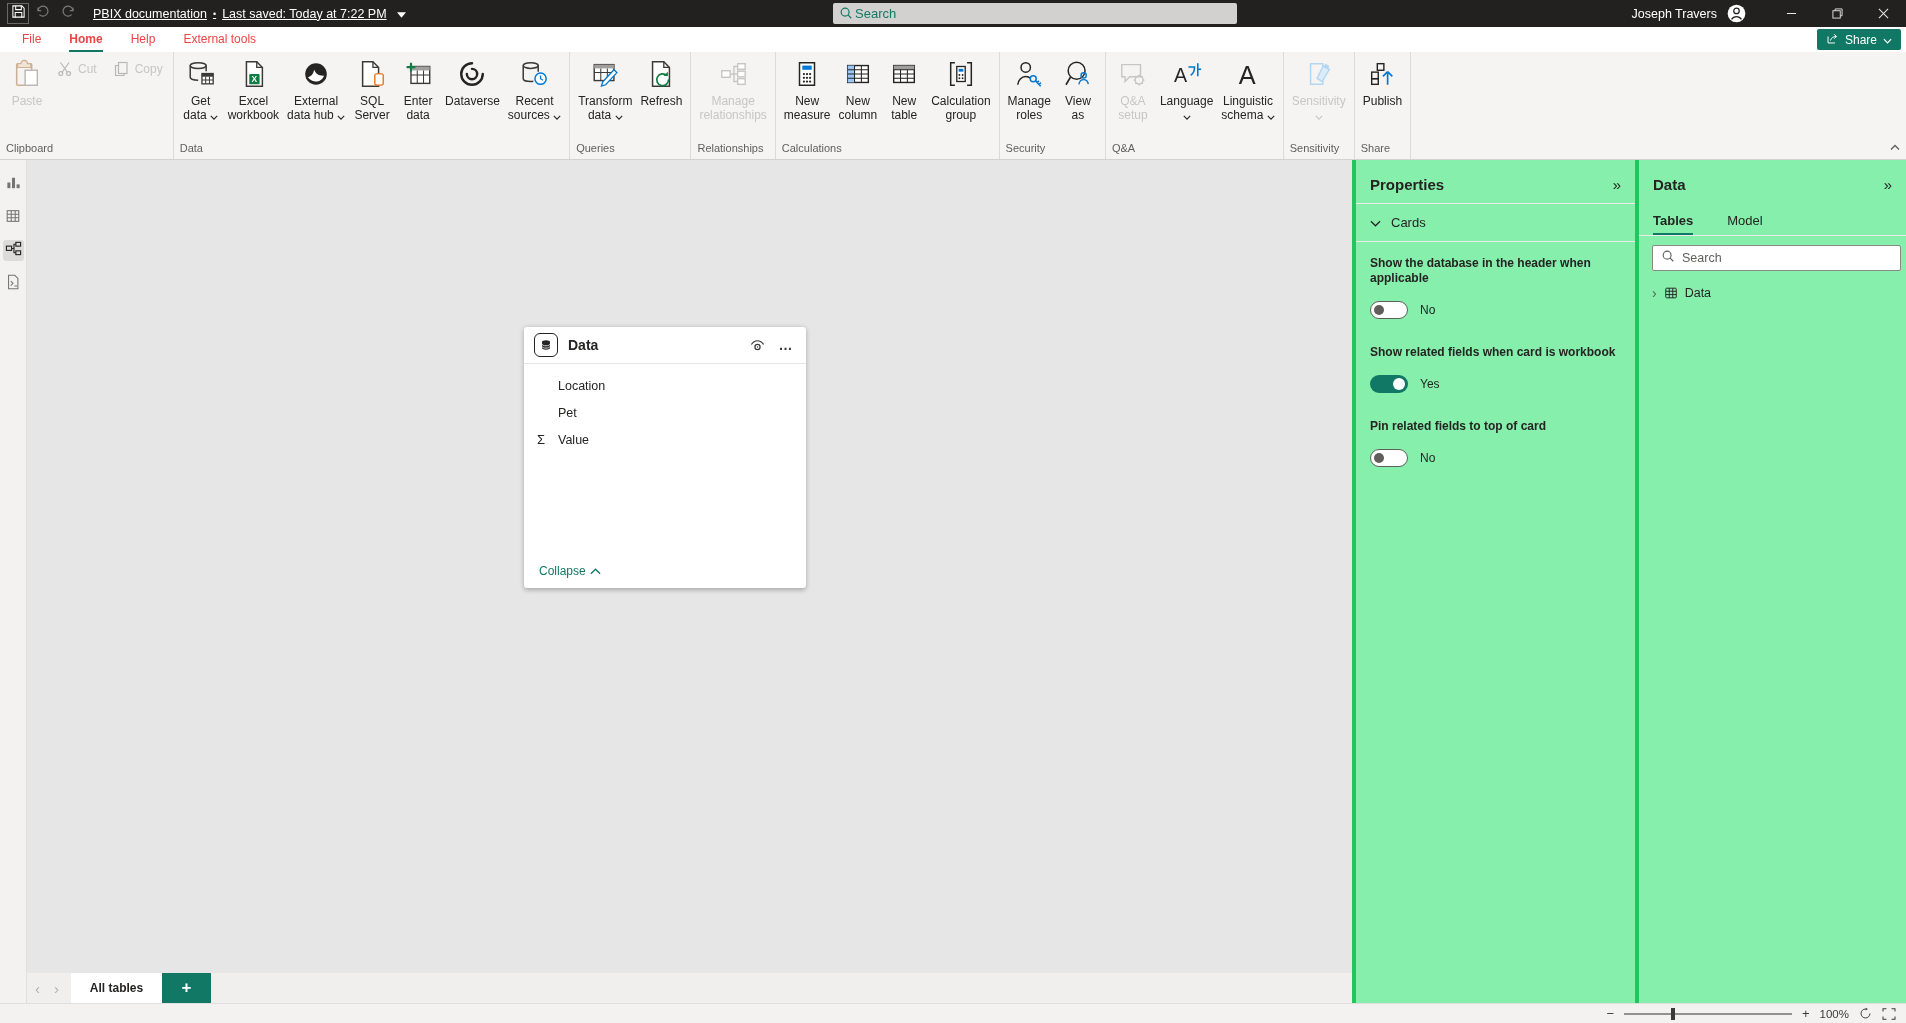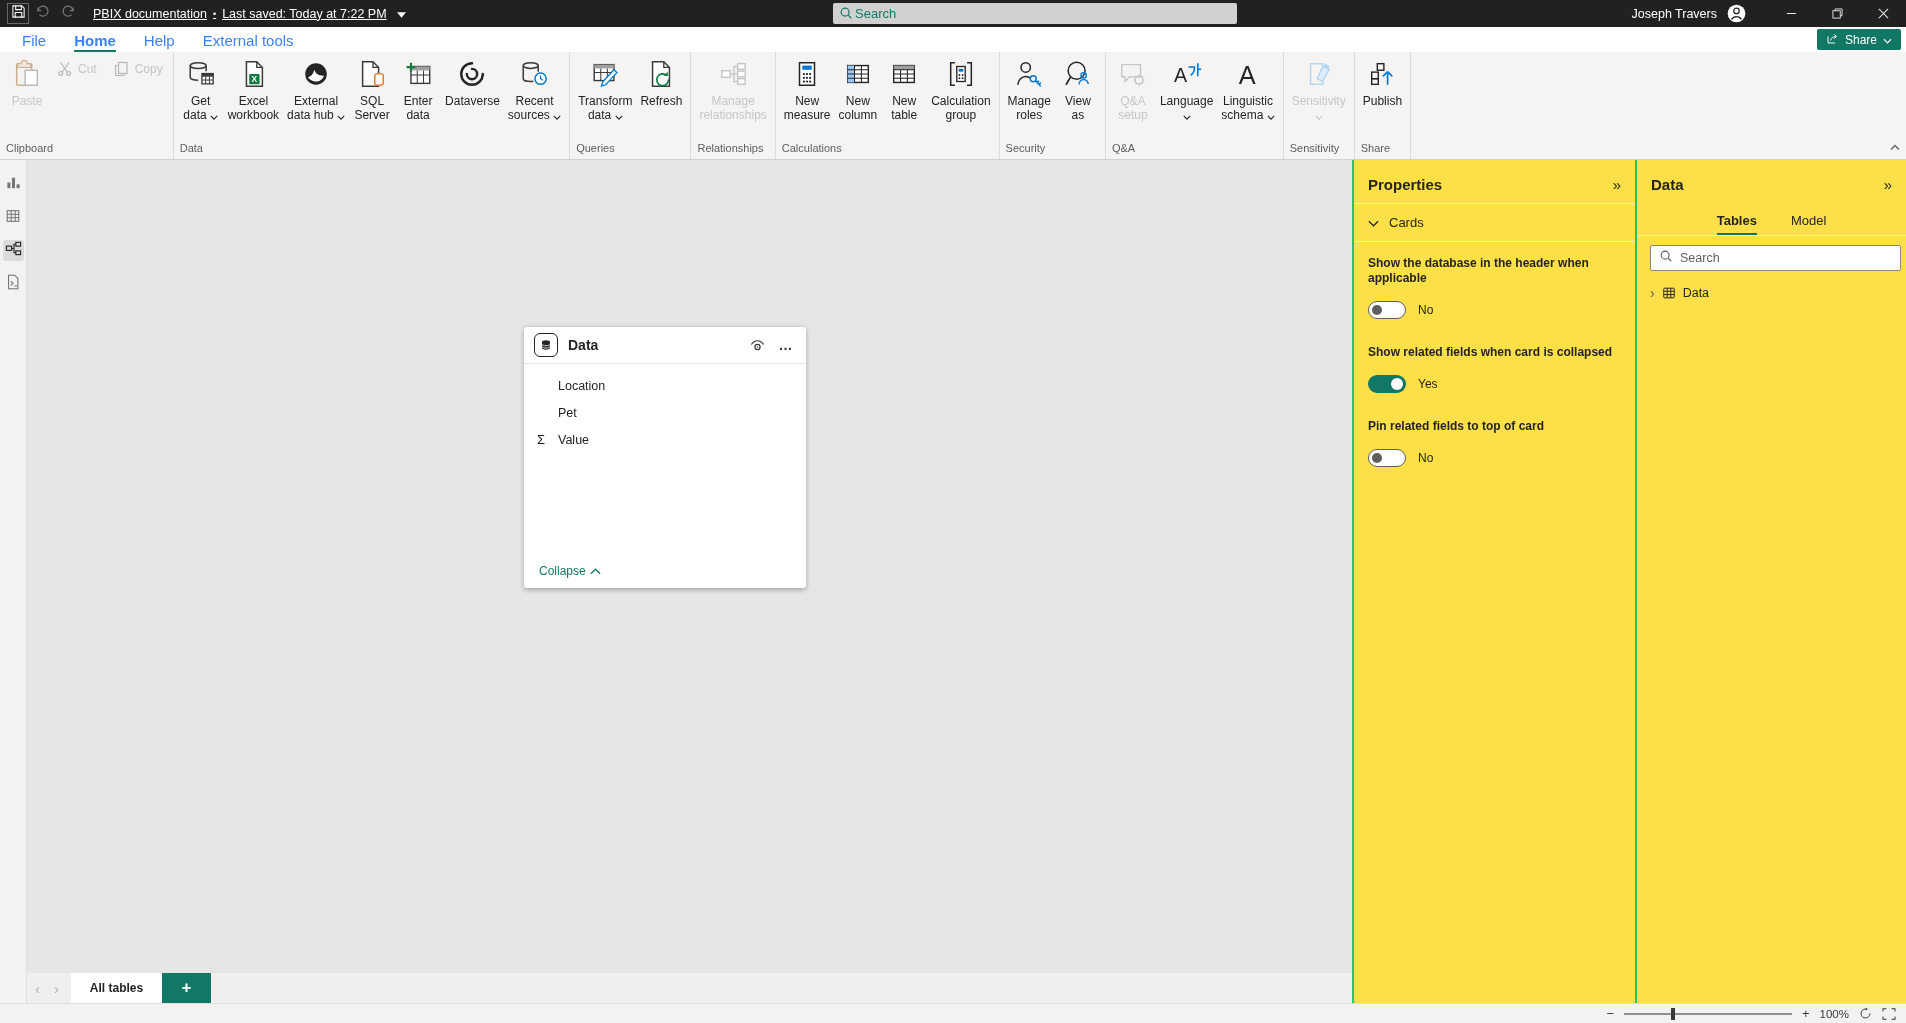--- a/index.html
+++ b/index.html
@@ -15,21 +15,21 @@
   .tb-search { position:absolute; left:833px; top:3px; width:404px; height:21px; background:#d2d1d0; border:none; border-radius:2px; display:flex; align-items:center; gap:8px; padding-left:22px; }
   .tb-search input { border:none; background:transparent; outline:none; font-size:13px; color:#117865; width:300px; font-family:"Liberation Sans", sans-serif; }
   .tb-search input::placeholder { color:#117865; opacity:1; }
   .tb-right { position:absolute; right:0; top:0; height:27px; display:flex; align-items:center; }
   .tb-user { font-size:12.5px; margin-right:10px; }
   .tb-avatar { width:19px; height:19px; margin-right:22px; }
   .winbtn { width:46px; height:27px; display:flex; align-items:center; justify-content:center; color:#e8e6e4; font-size:14px; }
 
   
   .menubar { height:25px; background:#ffffff; display:flex; align-items:flex-start; position:relative; }
-  .menu-item { font-size:15px; color:#3b82f6; padding:5px 14px 4px; position:relative; height:25px; }
+  .menu-item { font-size:12px; color:#ef4444; padding:5px 14px 4px; position:relative; height:25px; }
   .menu-item.first { margin-left:8px; }
   .menu-item.active { font-weight:700; }
   .menu-item.active::after { content:""; position:absolute; left:14px; right:14px; bottom:0; height:2.5px; background:#117865; }
   .share-btn { position:absolute; right:5px; top:2px; height:21px; background:#117865; color:#fff; font-size:12px; display:flex; align-items:center; gap:6px; padding:0 9px; border-radius:2px; }
 
   
   .ribbon { height:108px; background:#f5f4f3; border-bottom:1px solid #d4d2d0; display:flex; position:relative; }
   .rgroups { display:flex; height:100%; }
   .rgroup { display:flex; flex-direction:column; border-right:1px solid #dddbd9; padding:2px 4px 0; }
   .rgroup:first-child { border-left:none; }
@@ -68,40 +68,40 @@
   .cfield .sigma { position:absolute; left:13px; font-size:13px; color:#252423; }
   .card-collapse { position:absolute; left:15px; bottom:10px; font-size:12px; color:#117865; display:flex; align-items:center; gap:4px; }
 
   
   .canvas-tabs { position:absolute; left:0; right:0; bottom:0; height:30px; background:#f0efee; display:flex; align-items:stretch; }
   .ct-arrows { display:flex; align-items:center; gap:14px; padding:0 12px 0 8px; color:#b3b1af; font-size:15px; }
   .ct-tab { width:91px; background:#fff; display:flex; align-items:center; justify-content:center; font-size:12px; font-weight:700; color:#252423; }
   .ct-add { width:49px; background:#117865; color:#fff; display:flex; align-items:center; justify-content:center; font-size:17px; font-weight:700; }
 
   
-  .panel { background:#fde047; border-left:2px solid #22c55e; position:relative; }
+  .panel { background:#86efac; border-left:4px solid #22c55e; position:relative; }
   .props { width:283px; }
   .datapanel { width:271px; }
   .panel-head { display:flex; align-items:center; justify-content:space-between; padding:16px 14px 10px; }
   .panel-title { font-size:15px; font-weight:700; color:#252423; }
   .dblchev { font-size:15px; color:#252423; }
   .hr { height:1px; background:#edebe9; }
   .section-row { display:flex; align-items:center; gap:10px; padding:11px 14px; font-size:13px; color:#252423; }
   .settings { padding:14px 14px 0; }
   .setting { margin-bottom:26px; }
   .set-label { font-size:12px; font-weight:700; color:#252423; line-height:15px; margin-bottom:15px; max-width:250px; }
   .set-ctrl { display:flex; align-items:center; gap:12px; }
   .toggle { width:38px; height:18px; border-radius:10px; position:relative; display:inline-block; }
   .toggle.off { border:1px solid #605e5c; background:#fff; }
   .toggle.off .knob { position:absolute; left:3px; top:3px; width:10px; height:10px; border-radius:50%; background:#605e5c; }
   .toggle.on { background:#117865; }
   .toggle.on .knob { position:absolute; right:3px; top:3px; width:12px; height:12px; border-radius:50%; background:#fff; }
   .state { font-size:12px; color:#252423; }
 
-  .dp-tabs { display:flex; gap:34px; padding:10px 14px 0;justify-content:center; }
+  .dp-tabs { display:flex; gap:34px; padding:10px 14px 0; }
   .dp-tab { font-size:13px; color:#252423; padding-bottom:7px; position:relative; }
   .dp-tab.active { font-weight:700; }
   .dp-tab.active::after { content:""; position:absolute; left:0; right:0; bottom:0; height:2.5px; background:#117865; }
   .dp-search { margin:9px 5px 0 13px; height:26px; border:1px solid #8a8886; border-radius:2px; display:flex; align-items:center; gap:7px; padding-left:8px; background:#fff; }
   .dp-search input { border:none; outline:none; font-size:12.5px; color:#605e5c; width:200px; font-family:"Liberation Sans", sans-serif; }
   .dp-search input::placeholder { color:#605e5c; opacity:1; }
   .dp-tree { padding:10px 0 0; }
   .tree-item { display:flex; align-items:center; gap:7px; height:24px; padding-left:13px; font-size:12.5px; color:#252423; }
   .tree-chev { color:#605e5c; font-size:14px; line-height:1; }
 
@@ -698,21 +698,21 @@
         <div class="setting">
           <div class="set-label">Show the database in the header when applicable</div>
           <div class="set-ctrl">
             <span class="toggle off">
               <span class="knob"></span>
             </span>
             <span class="state">No</span>
           </div>
         </div>
         <div class="setting">
-          <div class="set-label">Show related fields when card is collapsed</div>
+          <div class="set-label">Show related fields when card is workbook</div>
           <div class="set-ctrl">
             <span class="toggle on">
               <span class="knob"></span>
             </span>
             <span class="state">Yes</span>
           </div>
         </div>
         <div class="setting">
           <div class="set-label">Pin related fields to top of card</div>
           <div class="set-ctrl">

